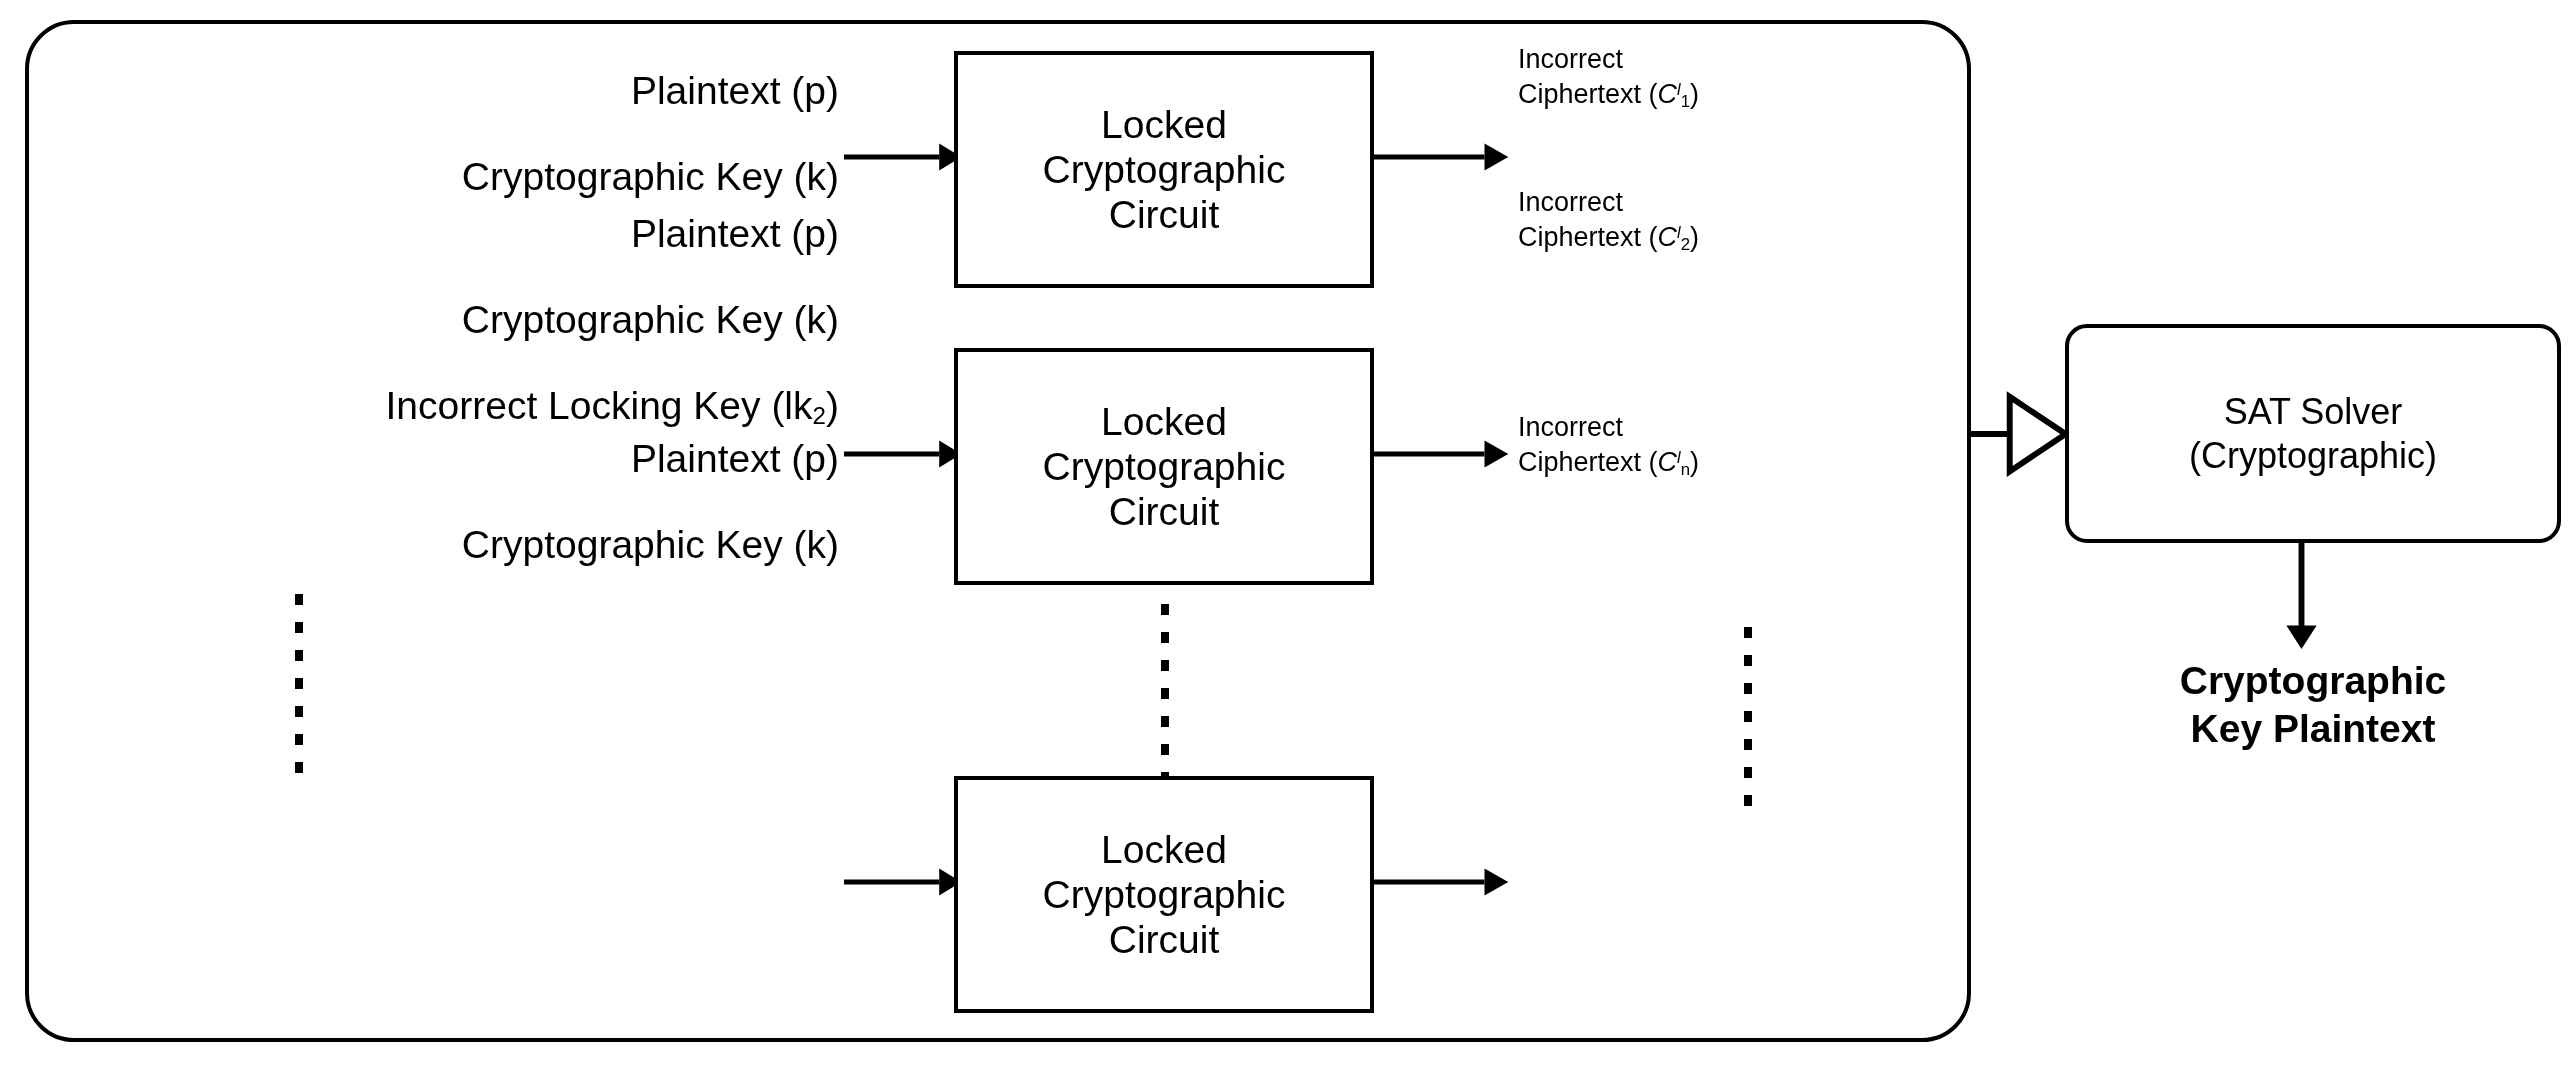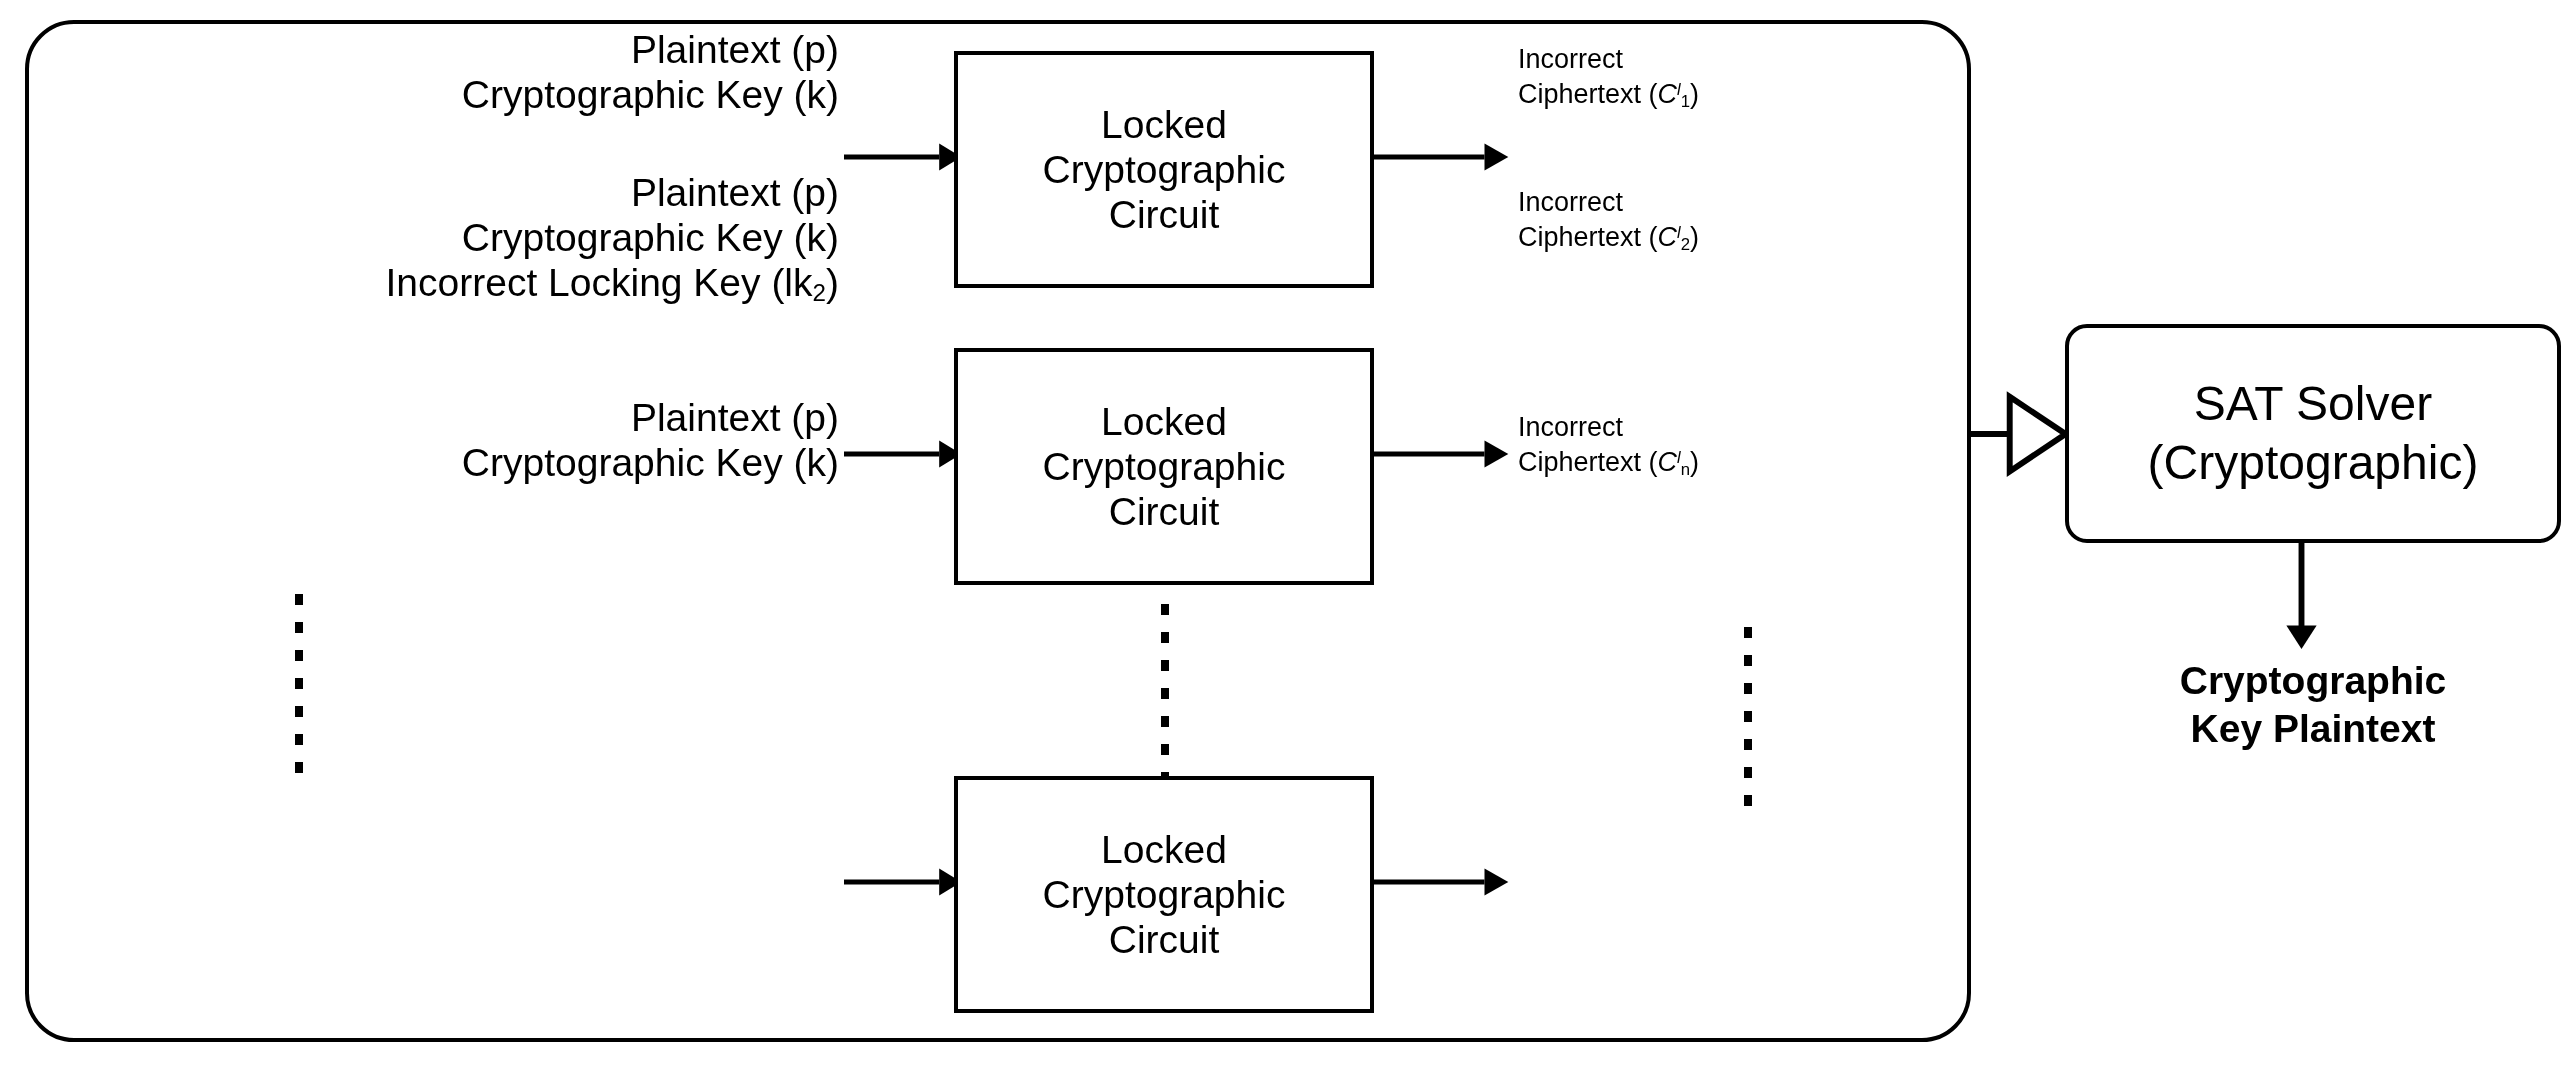--- a/index.html
+++ b/index.html
@@ -56,21 +56,21 @@
   .input-block {
     width: 763px;
     left: 76px;
     text-align: right;
     font-size: 39px;
     line-height: 1.16;
   }
   #input-block-1 { top: 27px; }
   #input-block-2 { top: 170px; }
   #input-block-3 { top: 395px; }
-  .input-block .line { white-space: nowrap; }
+  .input-block .line { white-space: nowrap; margin-top: 41px; }
 
   
   .output-block {
     left: 1518px;
     width: 407px;
     text-align: left;
     font-size: 27px;
     line-height: 1.30;
   }
   #output-block-1 { top: 42px; }
@@ -90,21 +90,21 @@
     width: 496px;
     height: 219px;
     border: 4.2px solid #000000;
     border-radius: 22px;
     box-sizing: border-box;
     background: #ffffff;
     display: flex;
     flex-direction: column;
     align-items: center;
     justify-content: center;
-    font-size: 48px;
+    font-size: 36px;
     line-height: 1.22;
   }
   #sat-solver-box .line { white-space: nowrap; }
 
   
   #key-candidate-text {
     left: 2069px;
     top: 657px;
     width: 488px;
     text-align: center;

